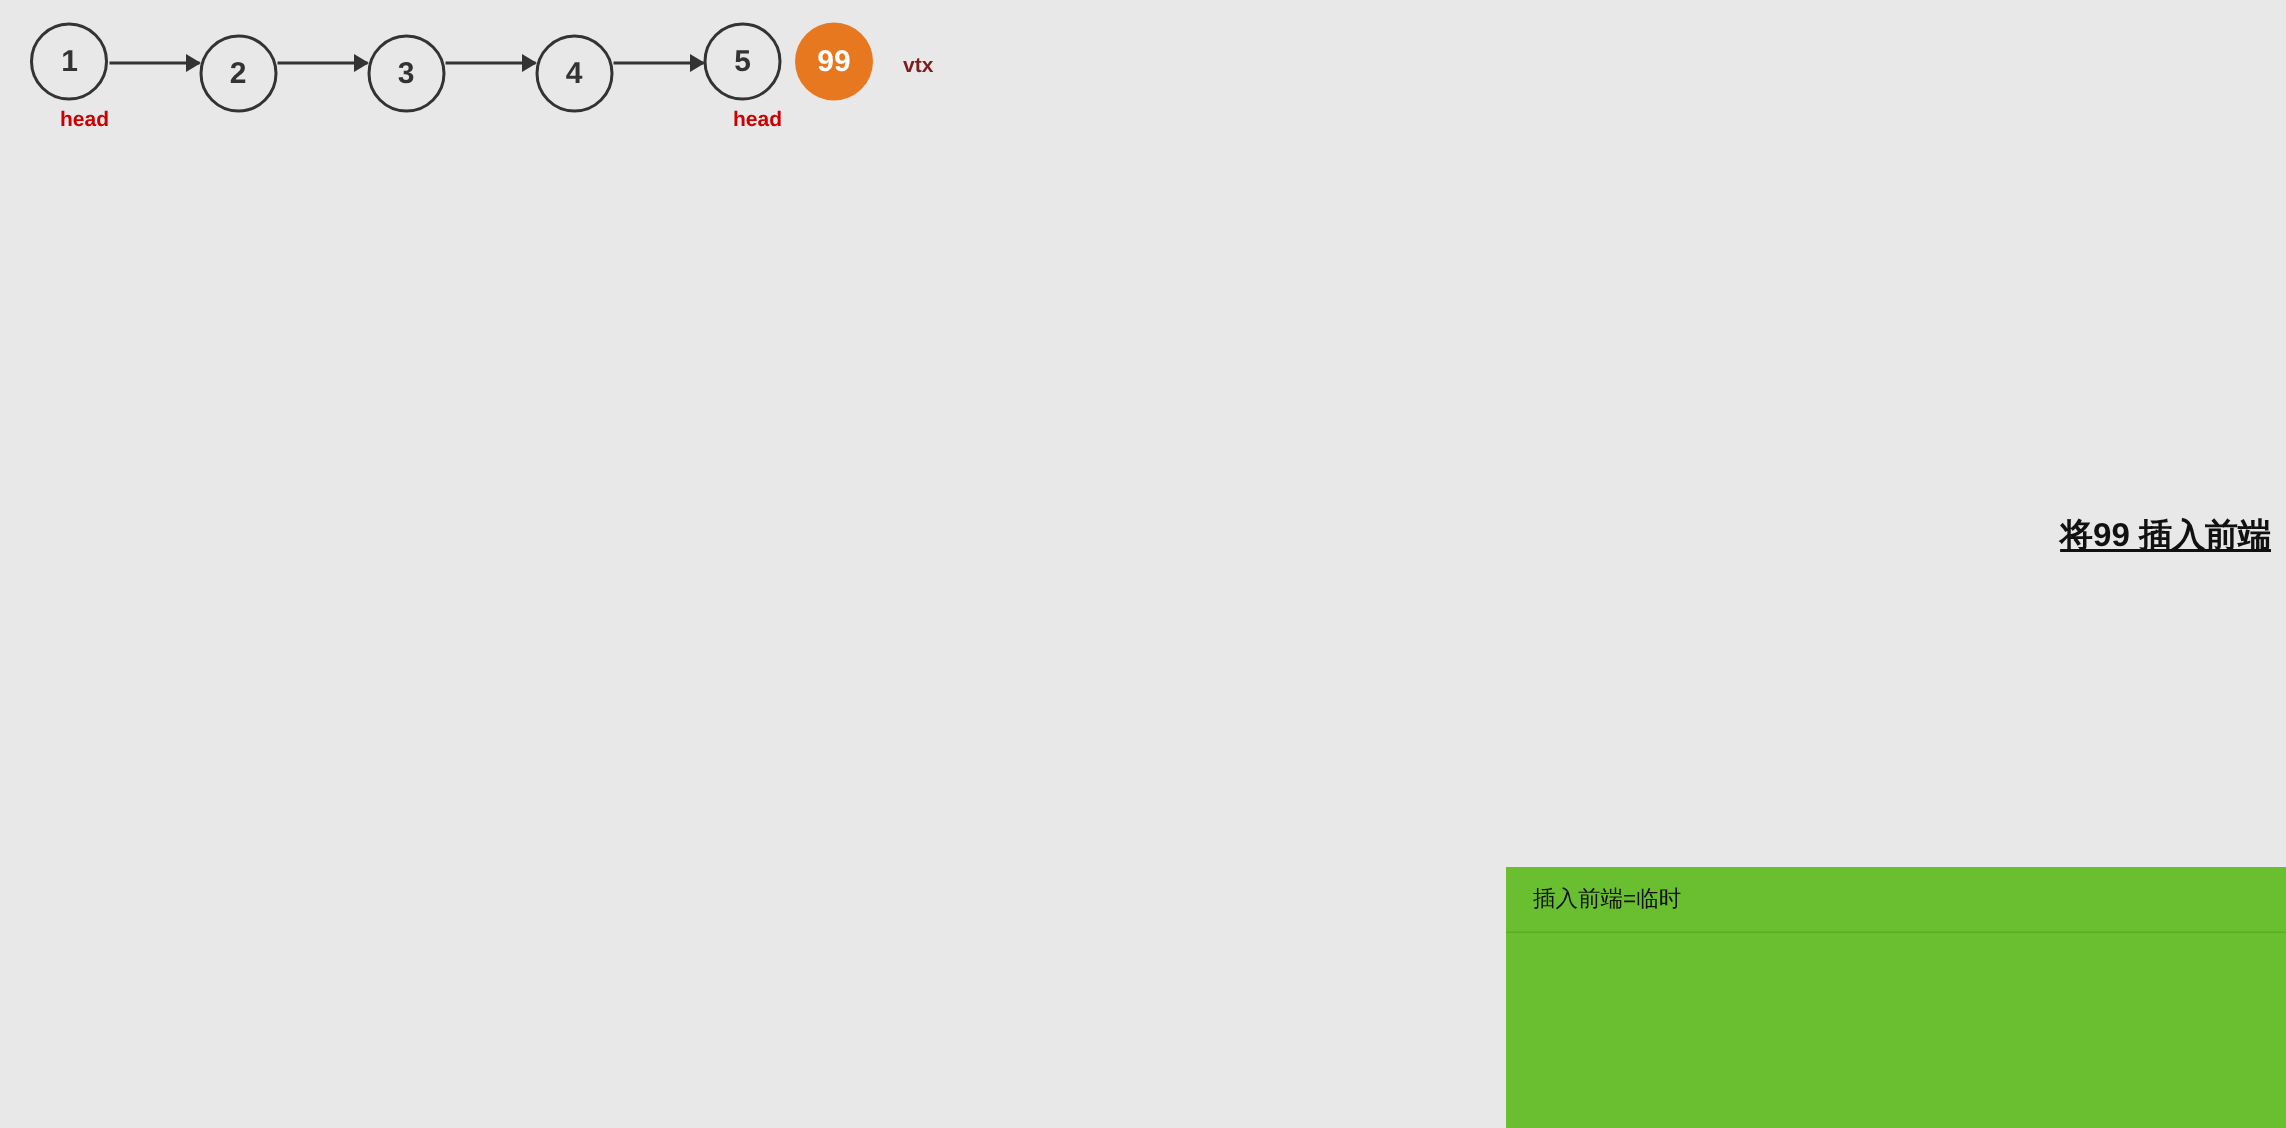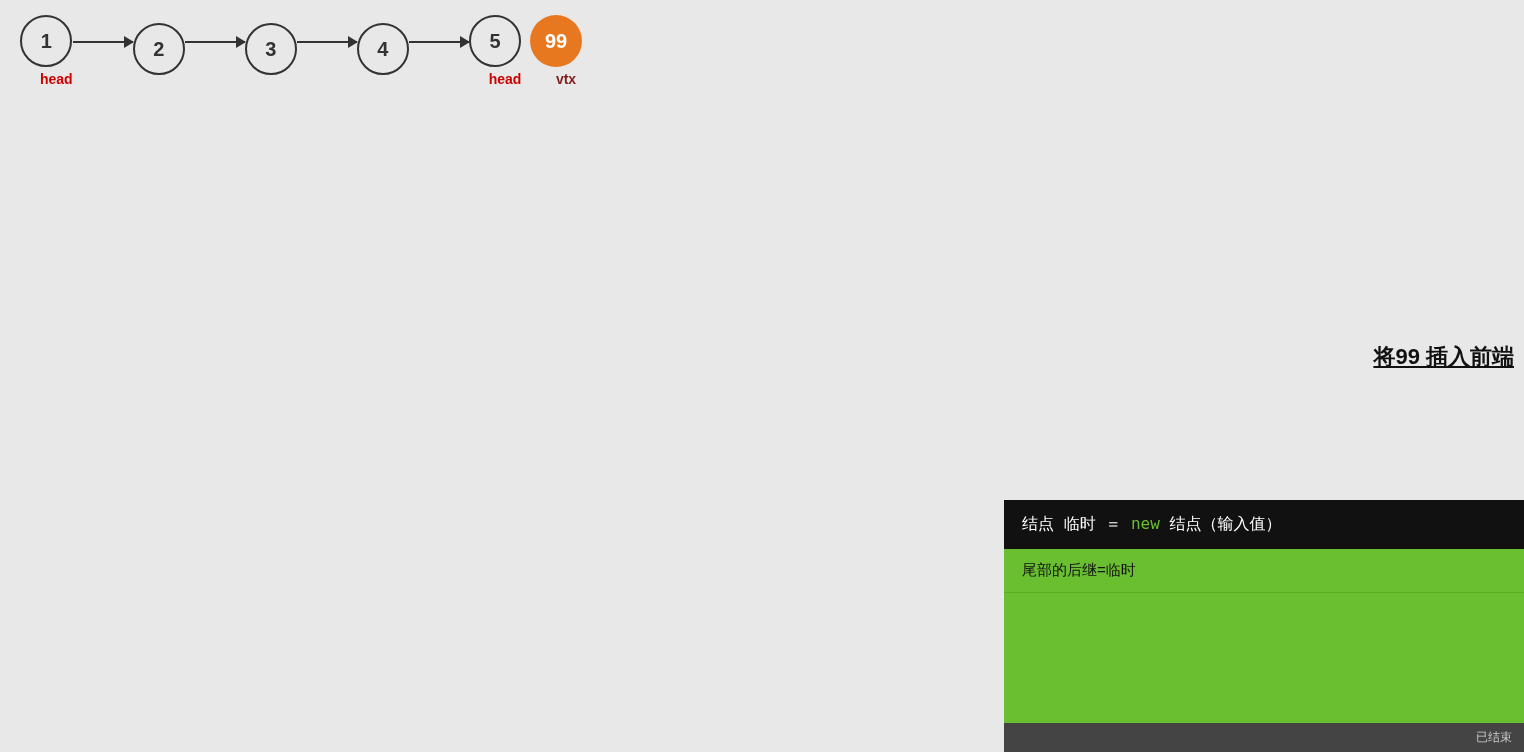--- a/index.html
+++ b/index.html
@@ -75,21 +75,21 @@
       width: 0;
       height: 0;
       border-left: 10px solid #333;
       border-top: 6px solid transparent;
       border-bottom: 6px solid transparent;
     }
 
     
     .vtx-node {
       display: flex;
-      flex-direction: column;
+      flex-direction: row;
       align-items: center;
       position: absolute;
       top: 15px;
       left: 530px;
       text-align: right;
     }
 
     .vtx-circle {
       width: 52px;
       height: 52px;
@@ -223,22 +223,16 @@
 
 <div class="vtx-node">
   <div class="vtx-circle">99</div>
   <div class="vtx-label">vtx</div>
 </div>
 
 <div class="panel-title">将99 插入前端</div>
 
 <div class="right-panel">
   <div class="panel-content">
-    <div class="panel-code-row">
-      <span>结点  临时  ＝  </span><span class="keyword">new</span><span>  结点（输入值）</span>
-    </div>
-    <div class="panel-step-row">尾部的后继=临时</div>
+    <div class="panel-step-row">插入前端=临时</div>
     <div class="panel-bottom-green"></div>
-    <div class="panel-footer">
-      <span class="panel-footer-text">已结束</span>
-    </div>
   </div>
 </div>
 
 </body></html>

